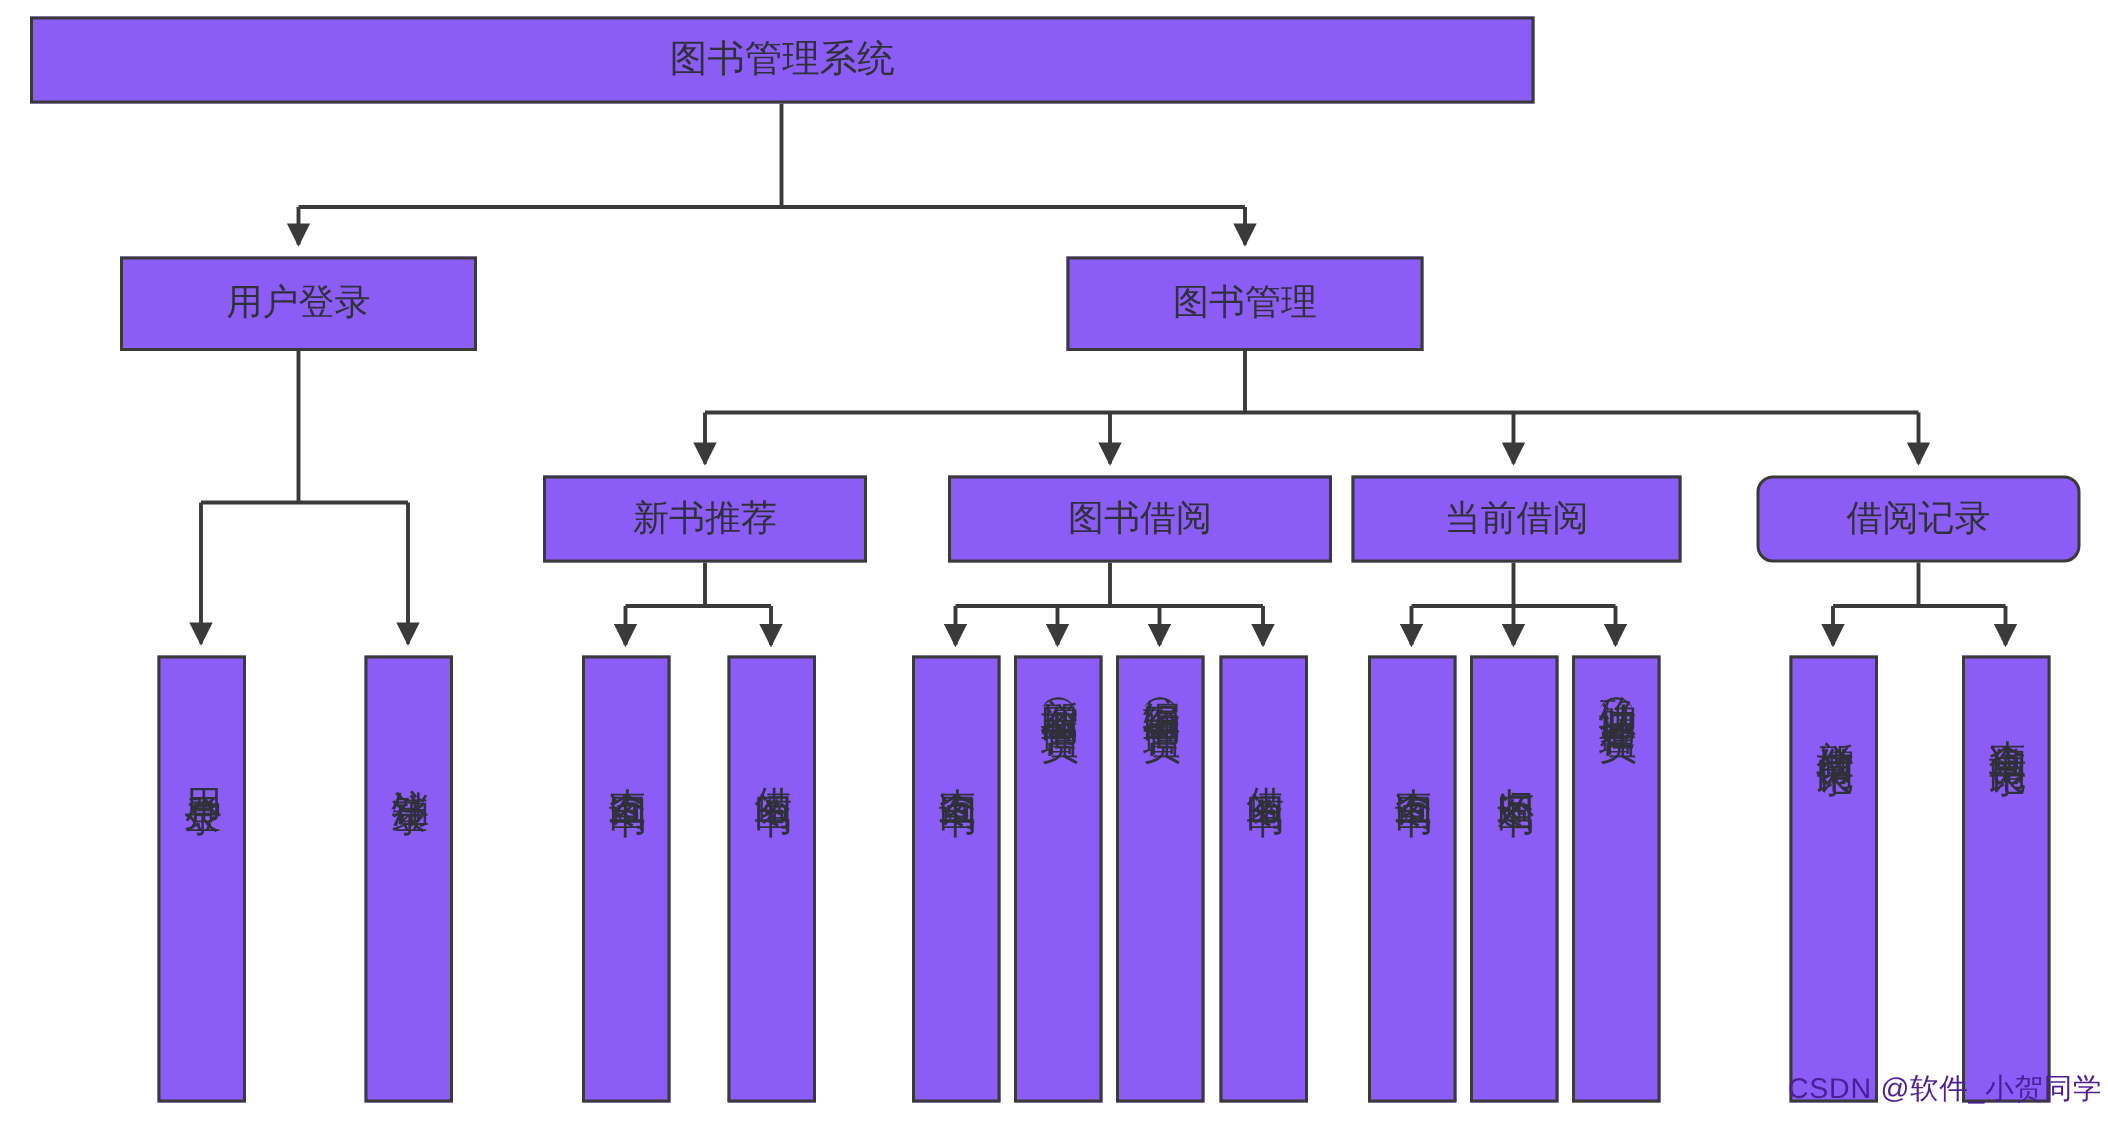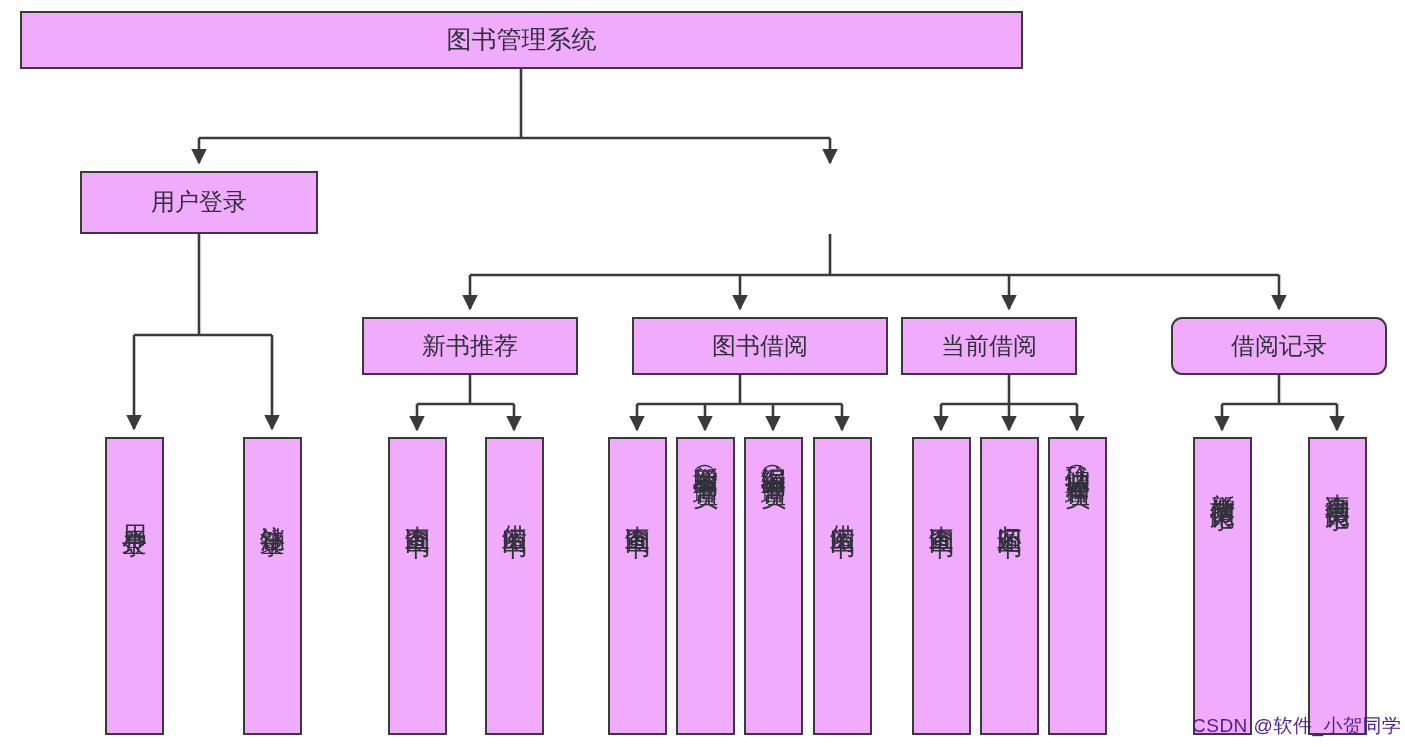--- a/index.html
+++ b/index.html
@@ -14,21 +14,21 @@
     width:1405px;height:747px;
   }
   #edges{
     position:absolute;left:0;top:0;
     width:1405px;height:747px;
     pointer-events:none;
   }
   .node{
     position:absolute;
     box-sizing:border-box;
-    background:#f0abfc;
+    background:#8b5cf6;
     border:2.5px solid #3a3a3a;
     display:flex;
     align-items:center;
     justify-content:center;
     z-index:2;
   }
   .node .label{
     color:#30303a;
     text-align:center;
     line-height:1.02;
@@ -114,28 +114,31 @@
     </g>
   </svg>
 
   <div class="node root" style="left:20px;top:11px;width:1003px;height:58px;">
     <span class="label">图书管理系统</span>
   </div>
 
   <div class="node lvl2" style="left:80px;top:171px;width:238px;height:63px;">
     <span class="label">用户登录</span>
   </div>
+  <div class="node lvl2" style="left:711px;top:171px;width:238px;height:63px;">
+    <span class="label">图书管理</span>
+  </div>
 
   <div class="node lvl3" style="left:362px;top:317px;width:216px;height:58px;">
     <span class="label">新书推荐</span>
   </div>
   <div class="node lvl3" style="left:632px;top:317px;width:256px;height:58px;">
     <span class="label">图书借阅</span>
   </div>
-  <div class="node lvl3" style="left:901px;top:317px;width:176px;height:58px;">
+  <div class="node lvl3" style="left:901px;top:317px;width:220px;height:58px;">
     <span class="label">当前借阅</span>
   </div>
   <div class="node lvl3" style="left:1171px;top:317px;width:216px;height:58px;border-radius:11px;">
     <span class="label">借阅记录</span>
   </div>
 
   <div class="node leaf" style="left:105px;top:437px;width:59px;height:298px;padding-top:66px;">
     <span class="label">用户登录</span>
   </div>
   <div class="node leaf" style="left:243px;top:437px;width:59px;height:298px;padding-top:66px;">

